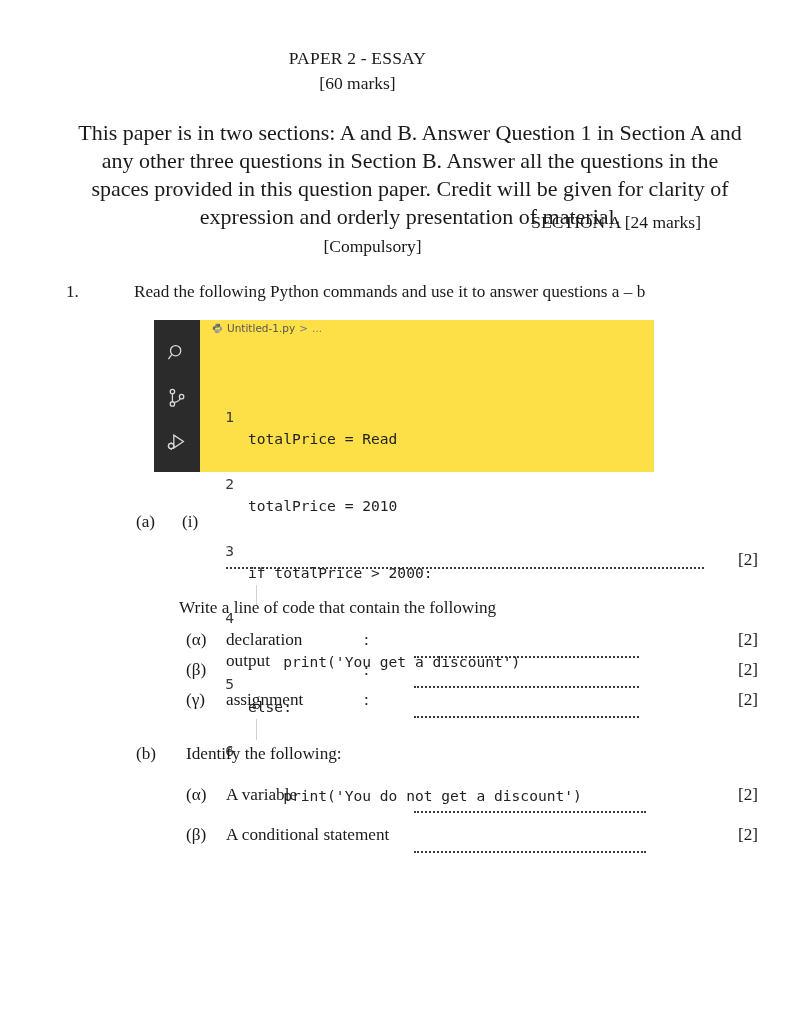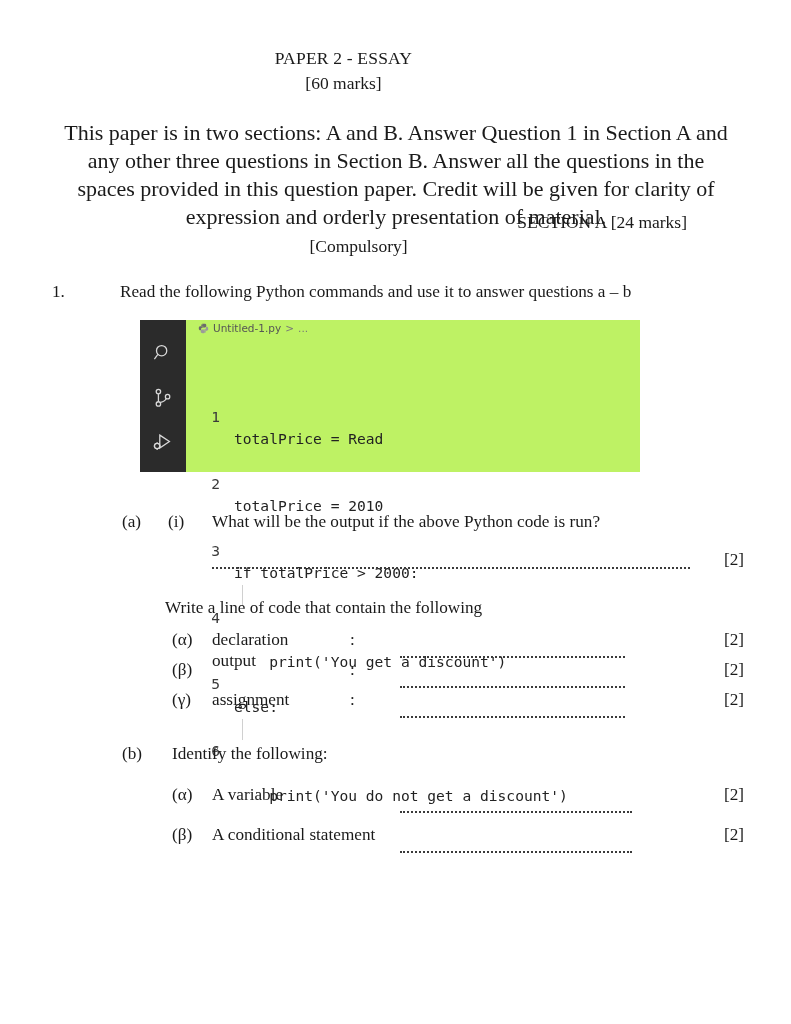--- a/index.html
+++ b/index.html
@@ -13,20 +13,21 @@
     position: relative;
     font-family: "Liberation Serif", "DejaVu Serif", serif;
     color: #1a1a1a;
     overflow: hidden;
   }
 
   .page {
     position: relative;
     width: 687px;
     height: 1024px;
+    margin-left: 14px;
   }
 
   
   .doc-title {
     position: absolute;
     left: 0; right: 0;
     top: 48px;
     text-align: center;
     font-size: 17.5px;
     letter-spacing: .2px;
@@ -80,21 +81,21 @@
     white-space: nowrap;
   }
 
   
   .editor {
     position: absolute;
     left: 140px;
     top: 320px;
     width: 500px;
     height: 152px;
-    background: #bef264;
+    background: #fde047;
   }
   .activity-bar {
     position: absolute;
     left: 0;
     top: 0;
     width: 46px;
     height: 152px;
     background: #2b2b2b;
     display: flex;
     flex-direction: column;
@@ -274,21 +275,20 @@
           <span class="indent-guide"></span>
           <span class="ctext">    print('You do not get a discount')</span>
         </div>
       </div>
 
     </div>
   </div>
 
   <div class="qrow lbl-a" style="top:512px">(a)</div>
   <div class="qrow lbl-i" style="top:512px">(i)</div>
-  <div class="qrow txt-main" style="top:512px">What will be the output if the above Python code is run?</div>
 
   <div class="dots" style="left:212px; top:547px; width:478px"></div>
   <div class="marks" style="top:550px">[2]</div>
 
   <div class="qrow" style="left:165px; top:598px">Write a line of code that contain the following</div>
 
   <div class="qrow lbl-greek" style="top:630px">(α)</div>
   <div class="qrow txt-greek" style="top:630px">declaration</div>
   <div class="qrow colon" style="top:630px">:</div>
   <div class="dots" style="left:400px; top:636px; width:225px"></div>

